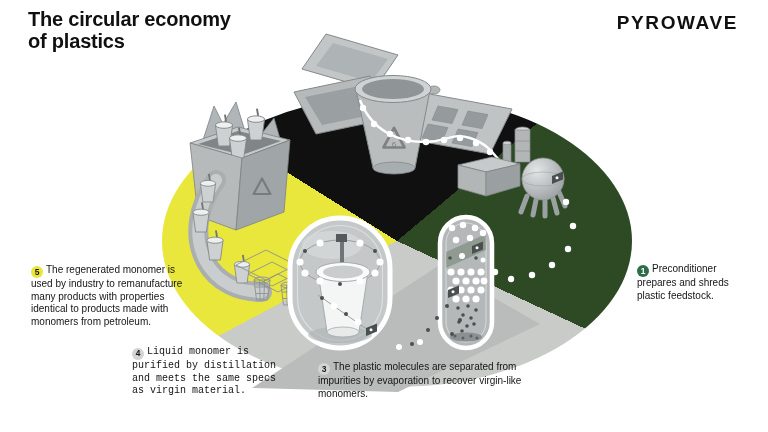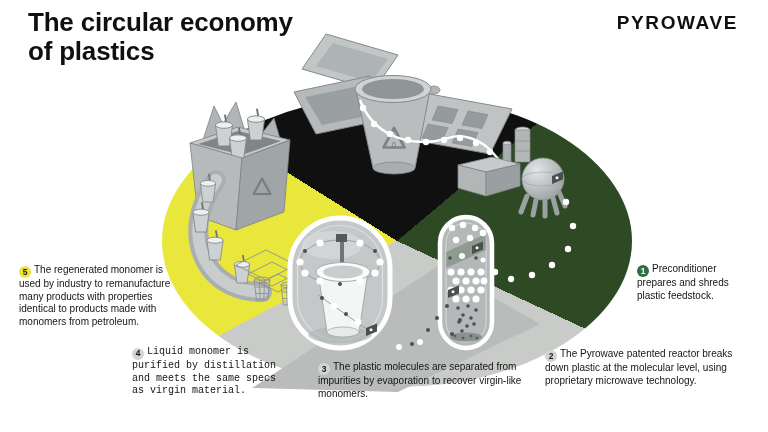--- a/index.html
+++ b/index.html
@@ -1,20 +1,20 @@
 <!DOCTYPE html>
 <html><head>
 <meta charset="utf-8">
 <style>
   html,body{margin:0;padding:0;}
   body{width:768px;height:432px;overflow:hidden;background:#fff;
        font-family:"Liberation Sans","DejaVu Sans",sans-serif;}
   #stage{position:relative;width:768px;height:432px;background:#fff;}
 
-  .title{position:absolute;left:28px;top:8px;font-size:26px;line-height:1.12;
+  .title{position:absolute;left:28px;top:8px;font-size:20px;line-height:1.12;
          font-weight:600;color:#101010;letter-spacing:-0.2px;white-space:pre-line;}
   .logo{position:absolute;right:30px;top:13px;font-size:19px;font-weight:800;
         color:#101010;letter-spacing:1.6px;transform:scaleY(0.94);transform-origin:top right;}
 
   .ellipse{position:absolute;left:162px;top:95px;width:470px;height:292px;border-radius:50%;
            background:conic-gradient(from 0deg at 50% 50%,
              #101010 0deg 50deg,
              #2d4a25 50deg 115deg,
              #c8cbc8 115deg 242deg,
              #eae73c 242deg 302deg,
@@ -23,21 +23,21 @@
   svg.art{position:absolute;left:0;top:0;width:768px;height:432px;}
 
   .step{position:absolute;font-size:10px;line-height:12.6px;color:#141414;}
   .badge{display:inline-flex;align-items:center;justify-content:center;
          width:12px;height:12px;border-radius:50%;font-size:8.5px;font-weight:700;
          margin-right:3px;vertical-align:-2px;}
   .s1{left:637px;top:263px;width:108px;}
   .s2{left:545px;top:348px;width:188px;}
   .s3{left:318px;top:361px;width:210px;}
   .s4{left:132px;top:346px;width:160px;font-family:Liberation Mono, monospace;}
-  .s5{left:19px;top:264px;width:162px;}
+  .s5{left:31px;top:264px;width:162px;}
 </style>
 </head>
 <body>
 
 <div id="stage">
 
   <div class="title">The circular economy
 of plastics</div>
   <div class="logo">PYROWAVE</div>
 
@@ -261,23 +261,20 @@
         <circle cx="334" cy="306" r="3.4" fill="#ffffff"></circle>
       <circle cx="346" cy="314" r="2" fill="#4a4f50"></circle>
         <circle cx="358" cy="322" r="3.4" fill="#ffffff"></circle>
       <use href="#flag" transform="translate(366,328)"></use>
     </g>
   </svg>
 
   <div class="step s1">
     <span class="badge" style="background: rgb(45, 110, 73); color: rgb(255, 255, 255);">1</span><span>Preconditioner prepares and shreds plastic feedstock.</span>
   </div>
-  <div class="step s2">
-    <span class="badge" style="background: rgb(210, 213, 211); color: rgb(26, 26, 26);">2</span><span>The Pyrowave patented reactor breaks down plastic at the molecular level, using proprietary microwave technology.</span>
-  </div>
   <div class="step s3">
     <span class="badge" style="background: rgb(210, 213, 211); color: rgb(26, 26, 26);">3</span><span>The plastic molecules are separated from impurities by evaporation to recover virgin-like monomers.</span>
   </div>
   <div class="step s4">
     <span class="badge" style="background: rgb(210, 213, 211); color: rgb(26, 26, 26);">4</span><span>Liquid monomer is purified by distillation and meets the same specs as virgin material.</span>
   </div>
   <div class="step s5">
     <span class="badge" style="background: rgb(233, 229, 59); color: rgb(26, 26, 26);">5</span><span>The regenerated monomer is used by industry to remanufacture many products with properties identical to products made with monomers from petroleum.</span>
   </div>
 

